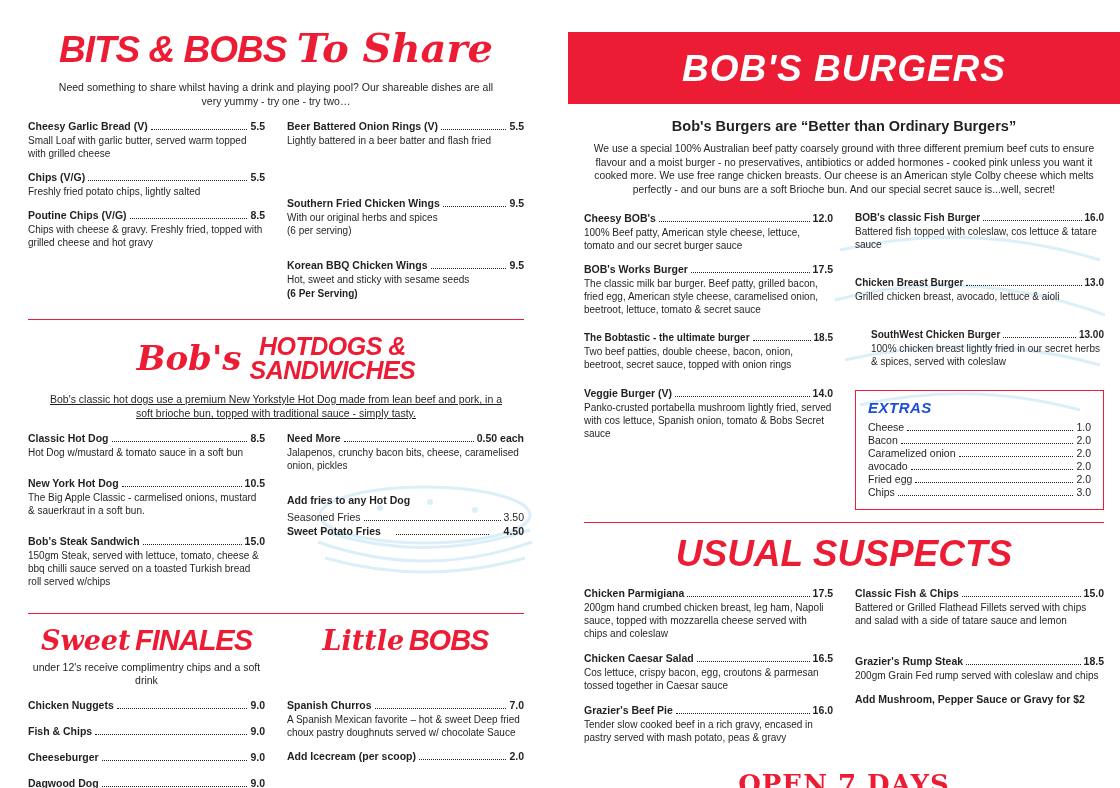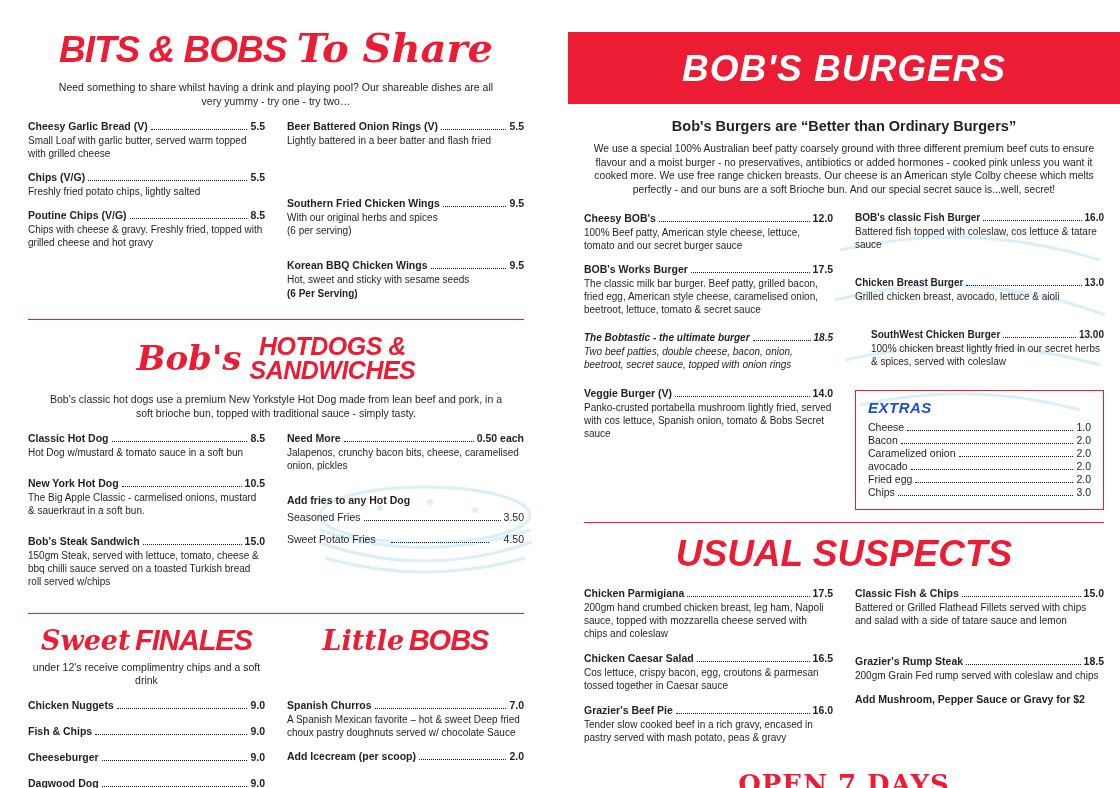--- a/index.html
+++ b/index.html
@@ -297,21 +297,21 @@
         </div>
       </div>
     </div>
 
     <hr class="rule" style="margin:8px 28px 0 28px;">
 
     <div style="padding:0 28px;">
       <div class="hdr-hotdogs">
         <span class="bobs">Bob's</span><span class="stack"><div>HOTDOGS &amp;</div><div>SANDWICHES</div></span>
       </div>
-      <div class="intro" style="width:460px;">Bob's classic hot dogs use a premium New Yorkstyle Hot Dog made from lean beef and pork, in a soft brioche bun, topped with traditional sauce - simply tasty.</div>
+      <div class="intro" style="width:460px;text-decoration:underline;">Bob's classic hot dogs use a premium New Yorkstyle Hot Dog made from lean beef and pork, in a soft brioche bun, topped with traditional sauce - simply tasty.</div>
 
       <div class="twocol" style="margin-top:12px;">
         <div class="itemcol">
           <div class="item">
             <div class="itemline">
                 <span class="iname">Classic Hot Dog</span>
                 <span class="dots"></span>
                 <span class="iprice">8.5</span>
               </div>
             <div class="idesc">Hot Dog w/mustard &amp; tomato sauce in a soft bun</div>
@@ -341,21 +341,21 @@
                 <span class="iprice">0.50 each</span>
               </div>
             <div class="idesc">Jalapenos, crunchy bacon bits, cheese, caramelised onion, pickles</div>
           </div>
           <div style="margin-top:22px;font-size:10.5px;font-weight:bold;">Add fries to any Hot Dog</div>
           <div class="itemline" style="font-weight:normal;margin-top:5px;">
               <span>Seasoned Fries</span>
               <span class="dots"></span>
               <span>3.50</span>
             </div>
-          <div class="itemline" style="font-weight:normal;margin-top:9px;gap:12px;">
+          <div class="itemline" style="font-weight:bold;margin-top:1px;gap:12px;">
               <span>Sweet Potato Fries</span>
               <span class="dots"></span>
               <span>4.50</span>
             </div>
         </div>
       </div>
     </div>
 
     <hr class="rule" style="margin:14px 28px 0 28px;">
 
@@ -434,21 +434,21 @@
           <div class="idesc">100% Beef patty, American style cheese, lettuce, tomato and our secret burger sauce</div>
         </div>
         <div class="item" style="margin-top:4px;">
           <div class="itemline">
               <span class="iname">BOB's Works Burger</span>
               <span class="dots"></span>
               <span class="iprice">17.5</span>
             </div>
           <div class="idesc">The classic milk bar burger. Beef patty, grilled bacon, fried egg, American style cheese, caramelised onion, beetroot, lettuce, tomato &amp; secret sauce</div>
         </div>
-        <div class="item" style="margin-top:16px;font-style:italic;">
+        <div class="item" style="margin-top:16px;">
           <div class="itemline" style="font-size:10px;">
               <span class="iname">The Bobtastic - the ultimate burger</span>
               <span class="dots"></span>
               <span class="iprice">18.5</span>
             </div>
           <div class="idesc">Two beef patties, double cheese, bacon, onion, beetroot, secret sauce, topped with onion rings</div>
         </div>
         <div class="item" style="margin-top:16px;">
           <div class="itemline">
               <span class="iname">Veggie Burger (V)</span>

